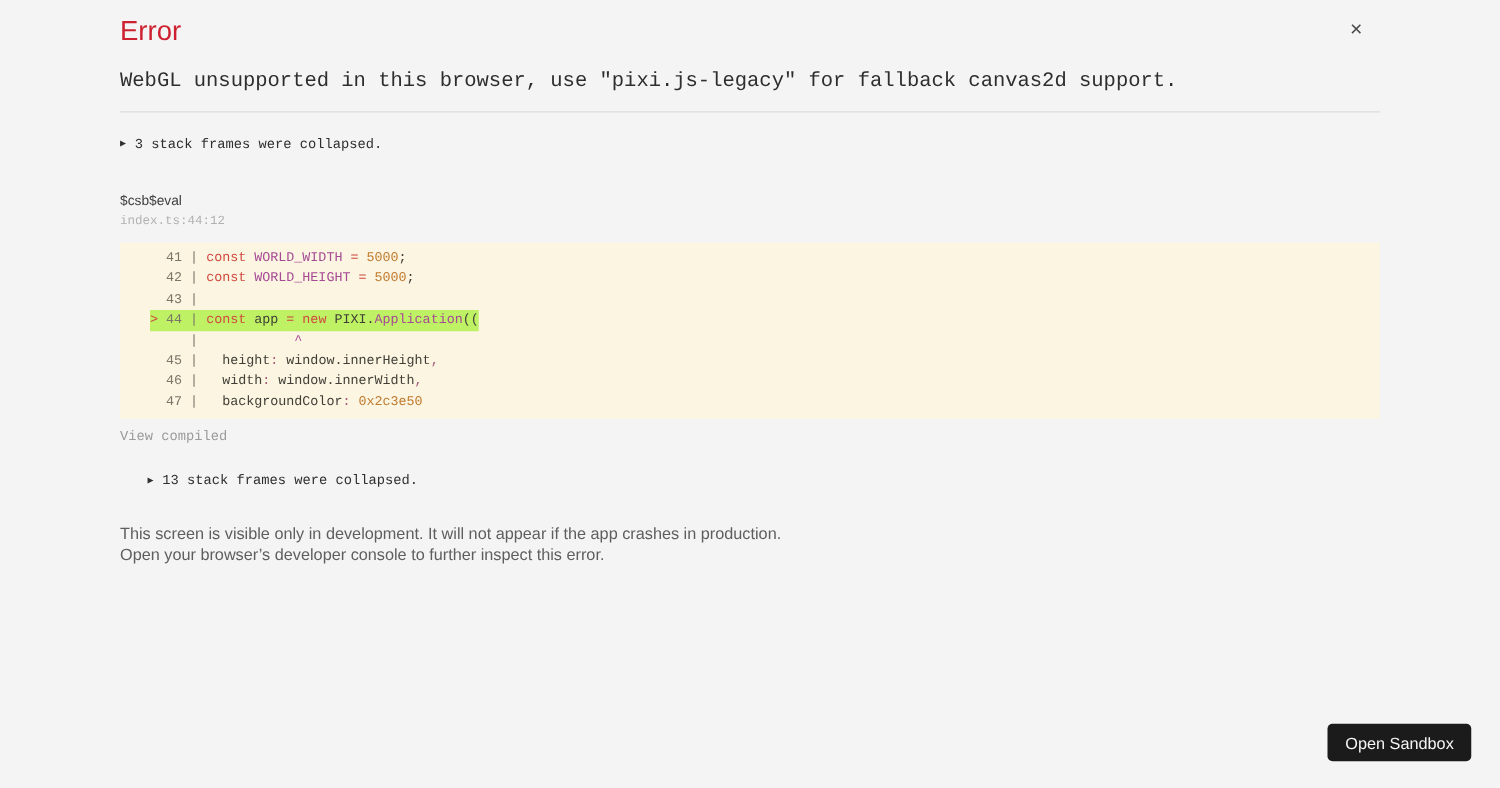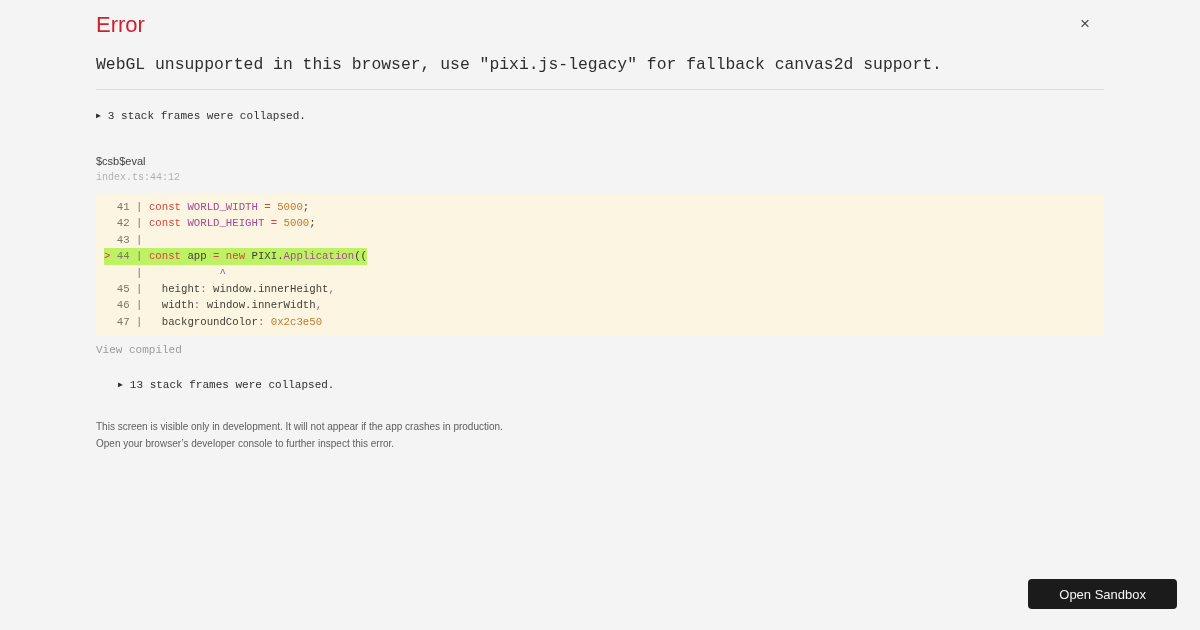--- a/index.html
+++ b/index.html
@@ -90,51 +90,51 @@
     background: #fbf5e2;
     padding: 5px 0 5px 8px;
     font-family: "Liberation Mono", monospace;
     font-size: 10.7px;
   }
   .code-line {
     white-space: pre;
     line-height: 16.4px;
     height: 16.4px;
   }
-  .line-inner { display: inline-block; height: 16.4px; }
+  .line-inner { display: inline-block; height: 16.4px; margin-left: 16px; }
   .line-inner.hl { background: #bef264; }
   .seg-linenum  { color: #7a7668; }
   .seg-keyword  { color: #d0483e; }
   .seg-classname{ color: #a74a94; }
   .seg-number   { color: #c07b2f; }
   .seg-punct    { color: #a85a7a; }
   .seg-plain    { color: #403e36; }
   .seg-marker   { color: #cf3e3e; }
   .seg-caret    { color: #a74a94; }
   .view-compiled {
     margin-top: 9px;
     font-family: "Liberation Mono", monospace;
     font-size: 11px;
     color: #9b9b9b;
     cursor: pointer;
     display: inline-block;
   }
   .footer {
     margin-top: 28px;
     font-family: "Liberation Sans", sans-serif;
-    font-size: 10px;
+    font-size: 13px;
     line-height: 16.6px;
     color: #5e5e5e;
   }
   .sandbox-btn {
     position: absolute;
     right: 23px;
     bottom: 21px;
     height: 30px;
-    padding: 0 31px;
+    padding: 0 14px;
     background: #1b1b1b;
     color: #f5f5f5;
     border: none;
     border-radius: 4px;
     font-family: "Liberation Sans", sans-serif;
     font-size: 13px;
     cursor: pointer;
   }
 </style>
 </head>

